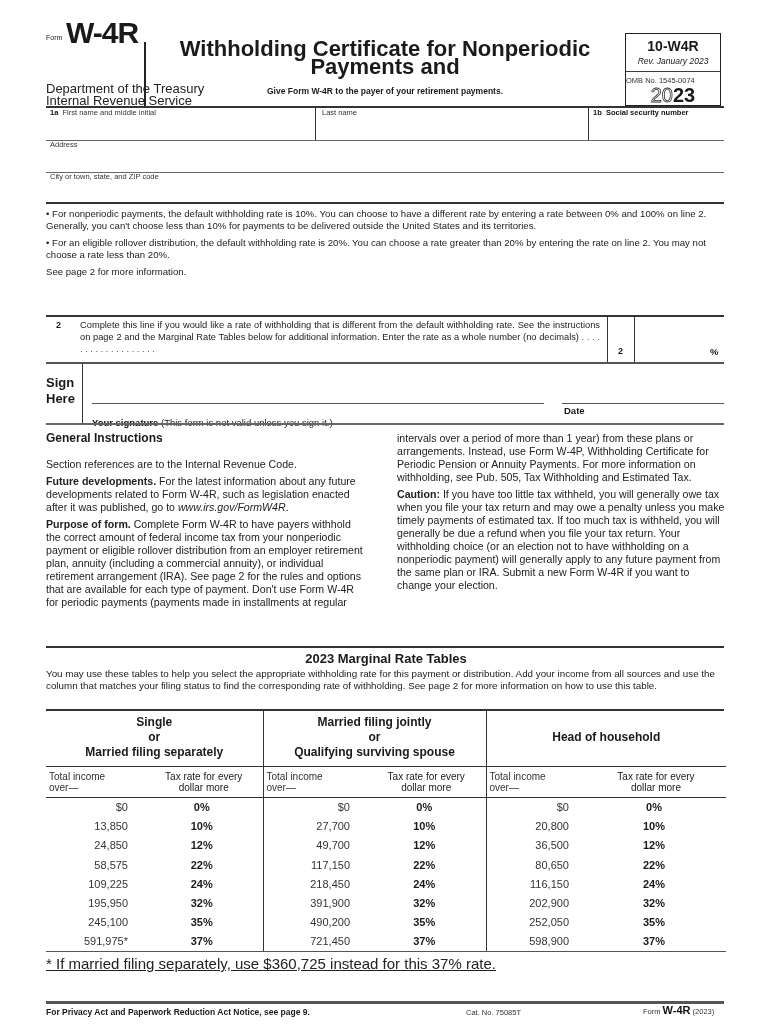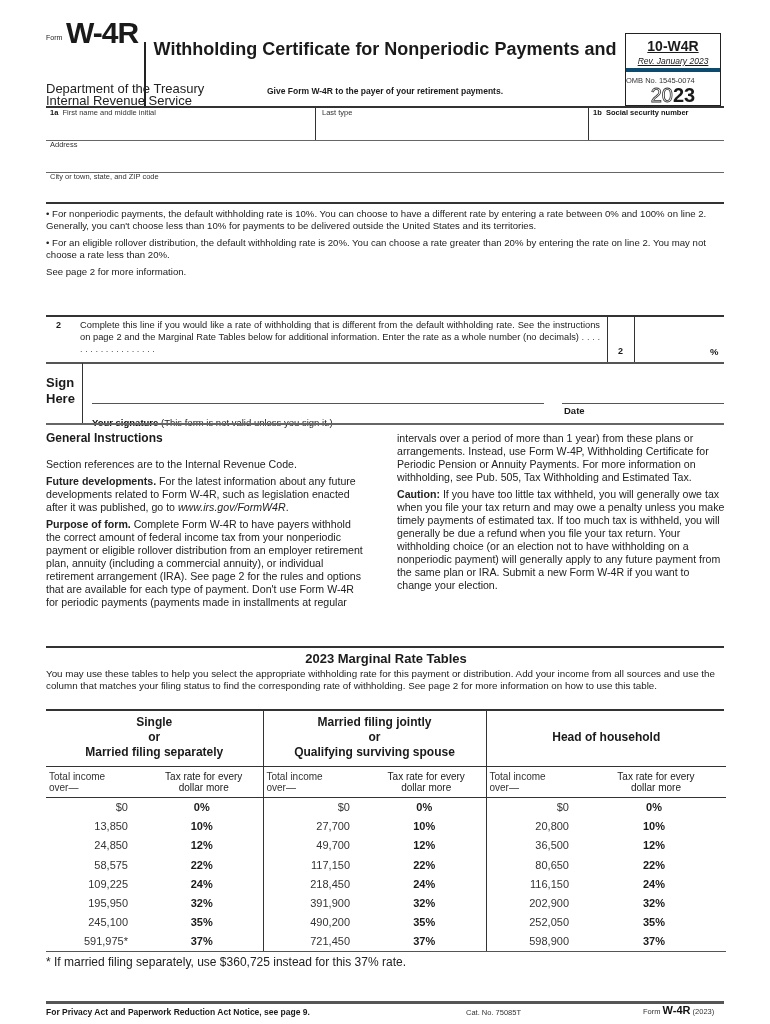--- a/index.html
+++ b/index.html
@@ -5,25 +5,25 @@
   * { box-sizing: border-box; margin: 0; padding: 0; }
   html, body { width: 770px; height: 1024px; background: #ffffff; overflow: hidden; }
   body { font-family: "Liberation Sans", sans-serif; color: #1a1a1a; position: relative; }
   .abs { position: absolute; }
 
   
   .form-word { left: 46px; top: 34px; font-size: 7px; color: #222; }
   .form-num { left: 66px; top: 16px; font-size: 30px; font-weight: bold; letter-spacing: -1px; }
   .dept { left: 46px; top: 83px; font-size: 13px; line-height: 12px; color: #222; }
   .header-vline { left: 144px; top: 42px; width: 2px; height: 64px; background: #222; }
-  .title { left: 150px; top: 40px; width: 470px; text-align: center; font-size: 18px; font-weight: bold; line-height: 18px; font-family: "Liberation Sans", sans-serif; }
+  .title { left: 150px; top: 40px; width: 470px; text-align: center; font-size: 22px; font-weight: bold; line-height: 18px; font-family: "Liberation Sans", sans-serif; }
   .subtitle { left: 150px; top: 86px; width: 470px; text-align: center; font-size: 8.5px; font-weight: bold; }
 
   .omb-box { left: 625px; top: 33px; width: 96px; height: 73px; border: 1.5px solid #222; }
-  .omb-top { position: absolute; left: 0; top: 0; width: 100%; height: 38px; border-bottom: 4px solid #0c4a6e; text-align: center; text-decoration: underline; }
+  .omb-top { position: absolute; left: 0; top: 0; width: 100%; height: 38px; border-bottom: 1px solid #0c4a6e; text-align: center; }
   .omb-code { font-size: 14px; font-weight: bold; margin-top: 4px; }
   .omb-rev { font-size: 8.5px; font-style: italic; margin-top: 2px; }
   .omb-no { position: absolute; left: 0; top: 42px; width: 100%; text-align: left; font-size: 7.5px; color: #333; }
   .omb-year { position: absolute; left: 0; top: 50px; width: 100%; text-align: center; font-size: 20px; font-weight: bold; }
   .omb-year .outline { color: #fff; -webkit-text-stroke: 0.8px #333; font-weight: normal; }
 
   .hline { left: 46px; width: 678px; background: #333; }
   .thick { height: 2px; }
   .thin { height: 1px; background: #666; }
 
@@ -59,21 +59,21 @@
   .rt-table { left: 46px; top: 710px; width: 680px; border-collapse: collapse; font-size: 10.5px; }
   .rt-table th, .rt-table td { padding: 0; }
   .grp-head { height: 56px; text-align: center; font-weight: bold; font-size: 12px; line-height: 15px; border-bottom: 1.5px solid #333; }
   .col-head { height: 31px; font-size: 10px; line-height: 11px; border-bottom: 1.5px solid #333; vertical-align: middle; }
   .col-head.inc { font-weight: normal; color: #333; text-align: left; padding-left: 3px; }
   .col-head.rate { font-weight: normal; text-align: center; padding-left: 4px; }
   .sep { border-right: 1px solid #333; }
   .rt-table td.inc { text-align: right; padding-right: 13px; height: 19.3px; color: #333; font-size: 11px; }
   .rt-table td.rate { text-align: center; font-weight: bold; font-size: 11px; }
   .rt-table tr.last td { border-bottom: 1.5px solid #555; }
-  .rt-note { left: 46px; top: 955px; font-size: 12px; color: #222; }
+  .rt-note { left: 46px; top: 955px; font-size: 15px; color: #222; text-decoration: underline; }
 
   
   .footer-left { left: 46px; top: 1007px; font-size: 8.5px; font-weight: bold; }
   .footer-mid { left: 466px; top: 1008px; font-size: 7.5px; color: #333; }
   .footer-right { left: 643px; top: 1004px; font-size: 7.5px; color: #333; }
   .footer-right b { font-size: 11px; color: #111; }
 </style>
 </head>
 <body>
 
@@ -96,21 +96,21 @@
   </div>
   <div class="omb-no">OMB No. 1545-0074</div>
   <div class="omb-year"><span class="outline">20</span><span>23</span></div>
 </div>
 
 <div class="abs hline thick" style="top:106px;"></div>
 
 <div class="abs field-label" style="left:50px; top:108px;"><b>1a</b>&nbsp;&nbsp;<span>First name and middle initial</span></div>
 <div class="abs" style="left:50px; top:118px; width:262px; height:20px;"></div>
 <div class="abs vline" style="left:315px; top:107px; height:33px;"></div>
-<div class="abs field-label" style="left:322px; top:108px;">Last type</div>
+<div class="abs field-label" style="left:322px; top:108px;">Last name</div>
 <div class="abs" style="left:320px; top:118px; width:264px; height:20px;"></div>
 <div class="abs vline" style="left:588px; top:107px; height:33px;"></div>
 <div class="abs field-label" style="left:593px; top:108px; font-weight:bold; color:#111;"><span>1b</span>&nbsp;&nbsp;<span>Social security number</span></div>
 <div class="abs" style="left:592px; top:118px; width:130px; height:20px;"></div>
 
 <div class="abs hline thin" style="top:140px;"></div>
 <div class="abs field-label" style="left:50px; top:140px;">Address</div>
 <div class="abs" style="left:50px; top:150px; width:672px; height:20px;"></div>
 <div class="abs hline thin" style="top:172px;"></div>
 <div class="abs field-label" style="left:50px; top:172px;">City or town, state, and ZIP code</div>

